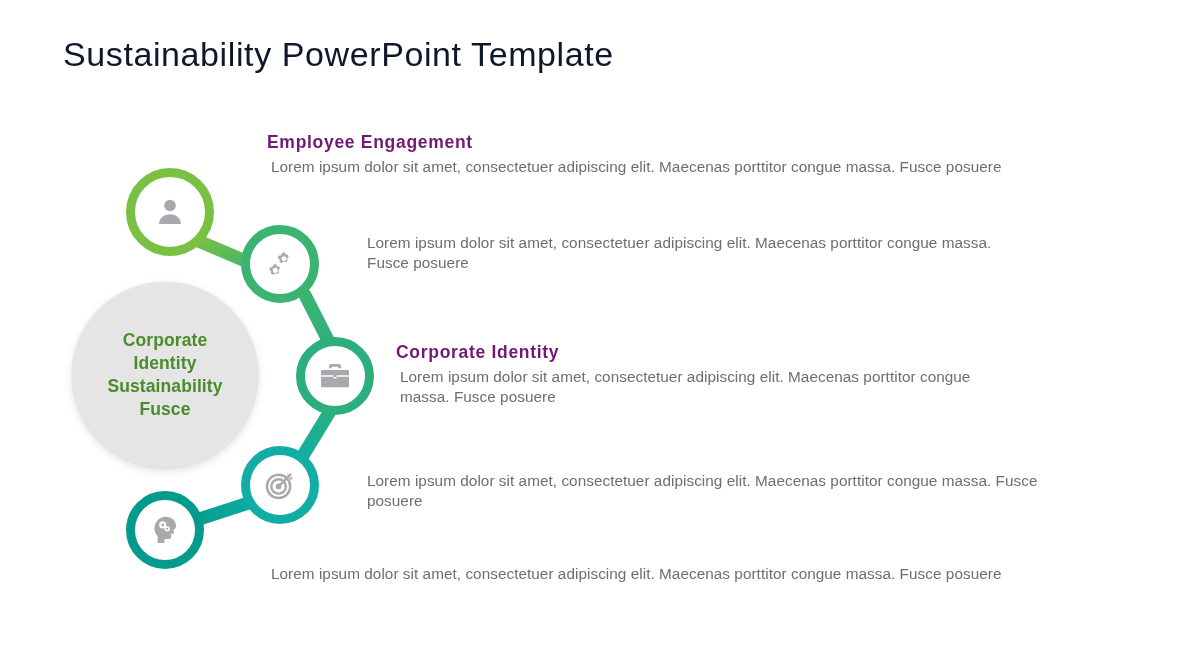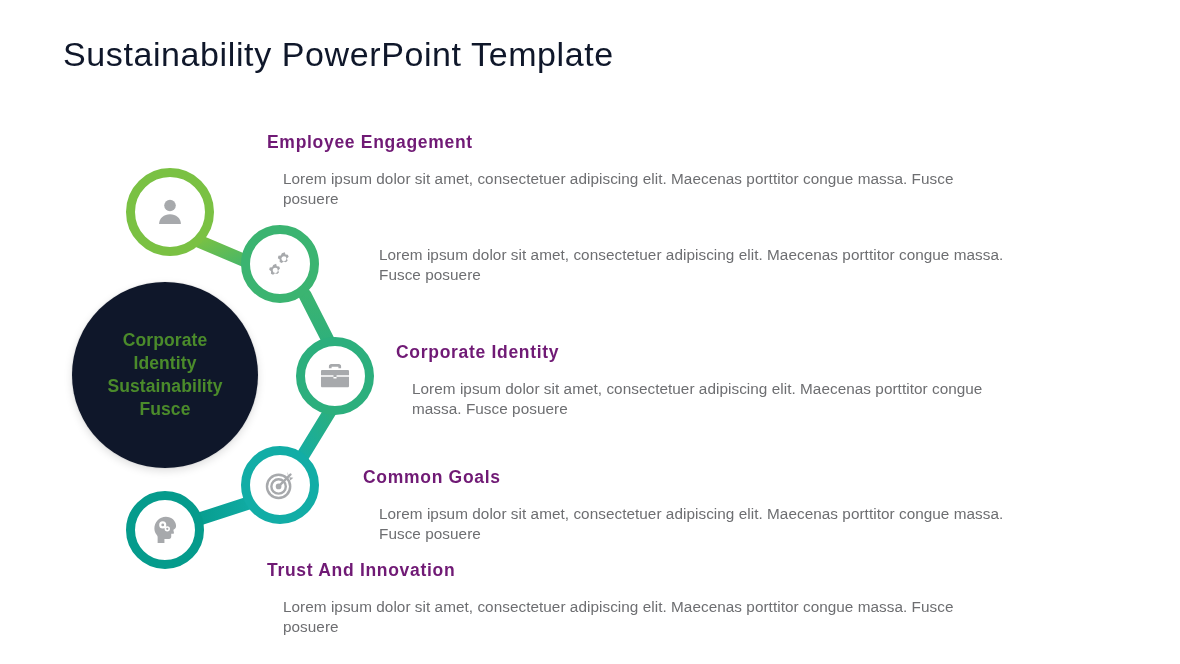--- a/index.html
+++ b/index.html
@@ -45,21 +45,21 @@
   }
 
   
   .hub {
     position: absolute;
     left: 72px;
     top: 282px;
     width: 186px;
     height: 186px;
     border-radius: 50%;
-    background: #0f172a;
+    background: #e5e5e5;
     box-shadow: 0 3px 9px rgba(0,0,0,0.13), 0 0 0 1px rgba(0,0,0,0.035);
     display: flex;
     align-items: center;
     justify-content: center;
     z-index: 1;
   }
   .hub-text {
     text-align: center;
     font-size: 17.5px;
     line-height: 1.32;
@@ -91,21 +91,21 @@
     font-weight: bold;
     color: #701a75;
     letter-spacing: 0.7px;
     margin: 0 0 4px 0;
     white-space: nowrap;
   }
   .item-desc {
     font-size: 15.3px;
     line-height: 1.33;
     color: #6d6e71;
-    margin: 16px;
+    margin: 4px;
     letter-spacing: 0.05px;
   }
 </style>
 </head>
 <body>
 
 <div class="slide-title">Sustainability PowerPoint Template</div>
 
 <div class="diagram">
 
@@ -209,20 +209,18 @@
 <div class="item-text" style="left:363px; top:229px; width:675px;">
   <p class="item-desc">Lorem ipsum dolor sit amet, consectetuer adipiscing elit. Maecenas porttitor congue massa. Fusce posuere</p>
 </div>
 
 <div class="item-text" style="left:396px; top:342px; width:610px;">
   <p class="item-title">Corporate Identity</p>
   <p class="item-desc">Lorem ipsum dolor sit amet, consectetuer adipiscing elit. Maecenas porttitor congue massa. Fusce posuere</p>
 </div>
 
 <div class="item-text" style="left:363px; top:467px; width:680px;">
-  <p class="item-title">Common Goals</p>
   <p class="item-desc">Lorem ipsum dolor sit amet, consectetuer adipiscing elit. Maecenas porttitor congue massa. Fusce posuere</p>
 </div>
 
 <div class="item-text" style="left:267px; top:560px; width:745px;">
-  <p class="item-title">Trust And Innovation</p>
   <p class="item-desc">Lorem ipsum dolor sit amet, consectetuer adipiscing elit. Maecenas porttitor congue massa. Fusce posuere</p>
 </div>
 
 </body></html>

